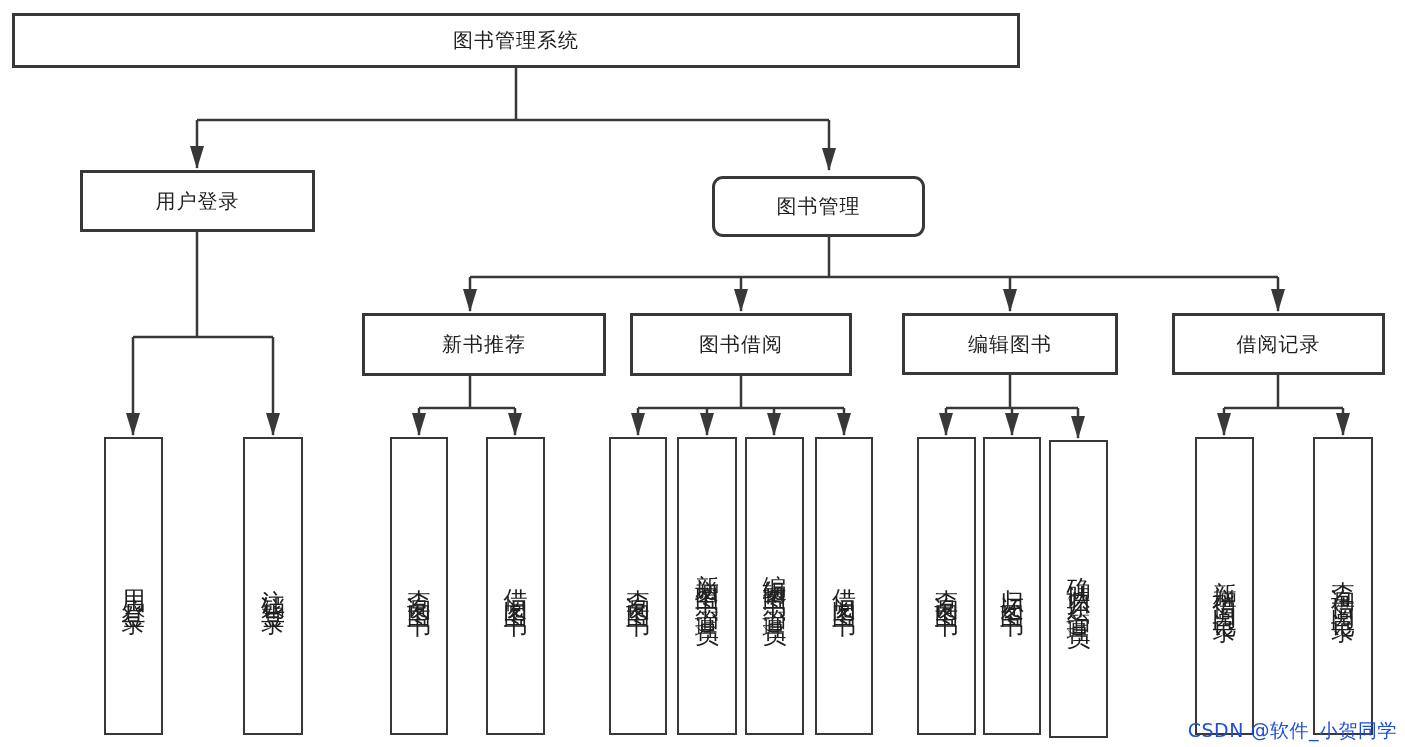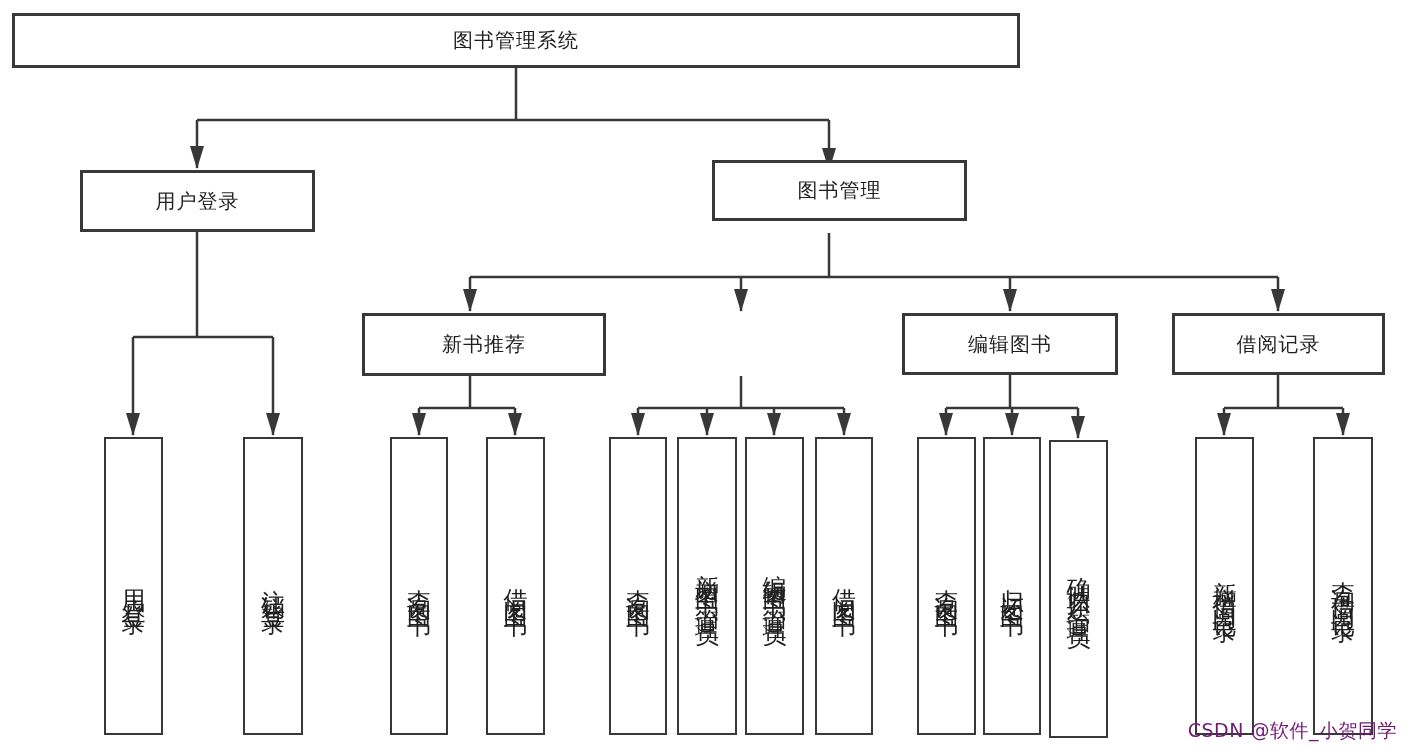--- a/index.html
+++ b/index.html
@@ -45,21 +45,21 @@
     text-align: center;
   }
   .box.v.long {
     letter-spacing: 7px;
   }
   .watermark {
     position: absolute;
     right: 8px;
     bottom: 3px;
     font-size: 19px;
-    color: #701a75;
+    color: #1d4ed8;
     letter-spacing: 0.5px;
     white-space: nowrap;
   }
 </style>
 </head>
 <body>
 
 <div class="canvas">
 
   <svg class="connectors" viewBox="0 0 1405 747" xmlns="http://www.w3.org/2000/svg">
@@ -108,23 +108,24 @@
       <path d="M1278,375 V408"></path>
       <path d="M1224,408 H1343"></path>
       <path d="M1224,408 V435" marker-end="url(#arrow)"></path>
       <path d="M1343,408 V435" marker-end="url(#arrow)"></path>
     </g>
   </svg>
 
   <div class="box h" style="left:12px; top:13px; width:1008px; height:55px;">图书管理系统</div>
 
   <div class="box h" style="left:80px; top:170px; width:235px; height:62px;">用户登录</div>
-  <div class="box h" style="left:712px; top:160px; width:255px; height:61px;">图书管理</div>
+  <div class="box h" style="left:712px; top:176px; width:213px; height:61px;border-radius:11px;">图书管理</div>
 
   <div class="box h" style="left:362px; top:313px; width:244px; height:63px;">新书推荐</div>
+  <div class="box h" style="left:630px; top:313px; width:222px; height:63px;">图书借阅</div>
   <div class="box h" style="left:902px; top:313px; width:216px; height:62px;">编辑图书</div>
   <div class="box h" style="left:1172px; top:313px; width:213px; height:62px;">借阅记录</div>
 
   <div class="box v" style="left:104px; top:437px; width:59px; height:298px;">用户登录</div>
   <div class="box v" style="left:243px; top:437px; width:60px; height:298px;">注销登录</div>
 
   <div class="box v" style="left:390px; top:437px; width:58px; height:298px;">查询图书</div>
   <div class="box v" style="left:486px; top:437px; width:59px; height:298px;">借阅图书</div>
 
   <div class="box v" style="left:609px; top:437px; width:58px; height:298px;">查询图书</div>

